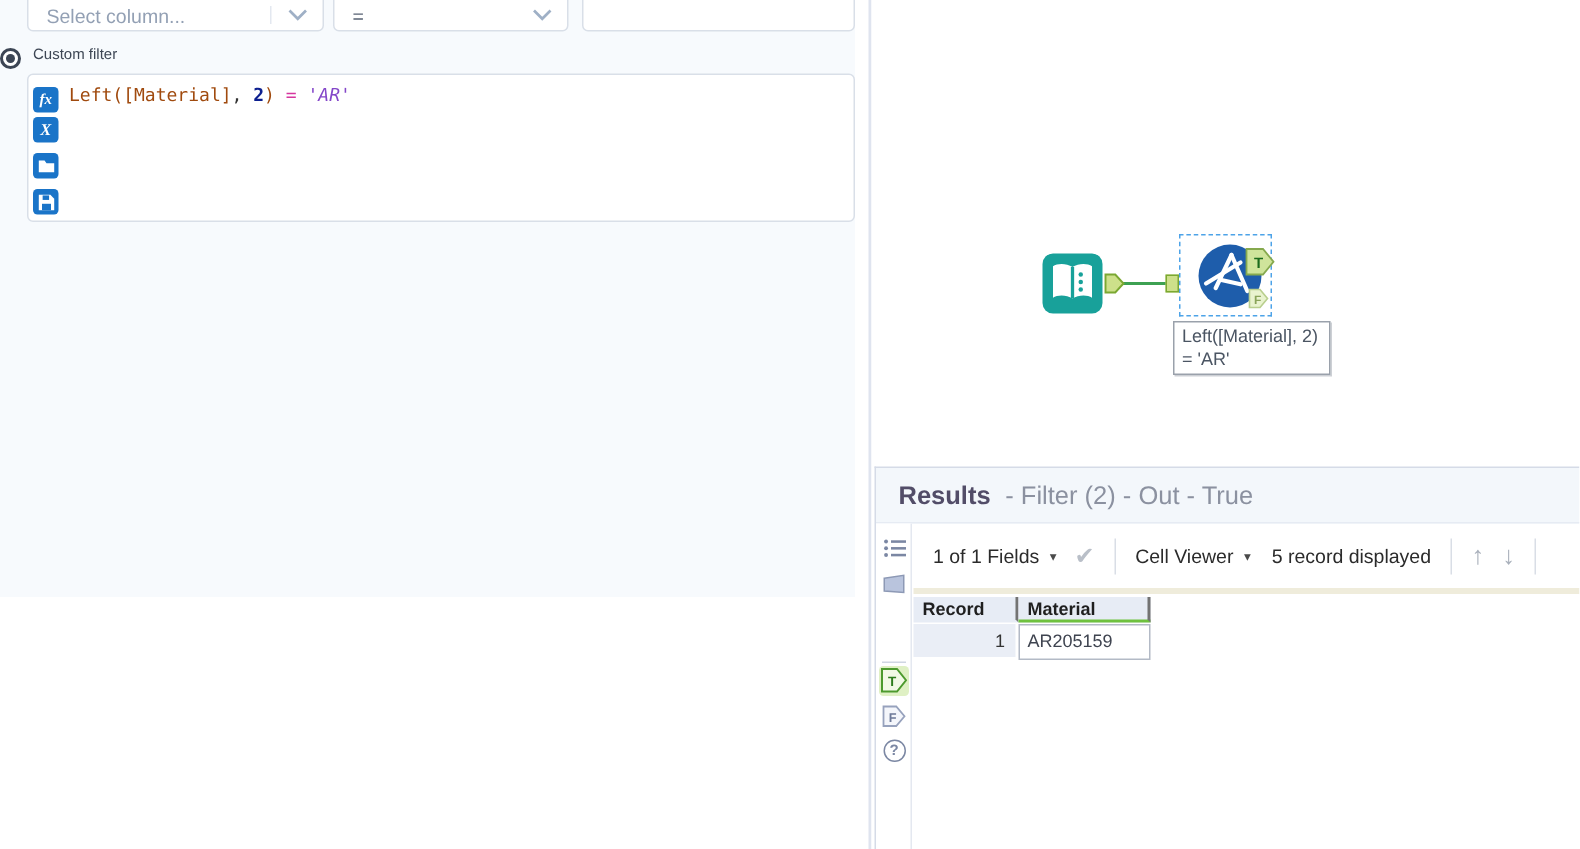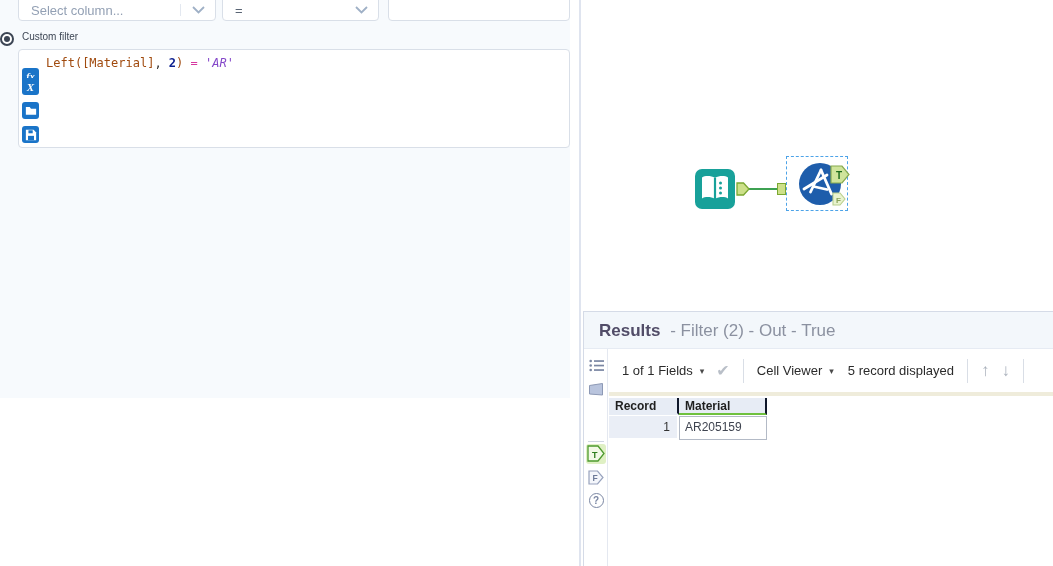--- a/index.html
+++ b/index.html
@@ -18,21 +18,21 @@
   .radio-row { position:absolute; left:0; top:31px; height:16px; }
   .radio-outer { position:absolute; left:0; top:1px; width:14px; height:14px; border-radius:50%;
                  border:2px solid #3c4554; background:#fff; }
   .radio-dot { position:absolute; left:2px; top:2px; width:6px; height:6px; border-radius:50%; background:#3c4554; }
   .radio-label { position:absolute; left:22px; top:0; font-size:10px; color:#3d4654; white-space:nowrap; }
 
   .formula-box { position:absolute; left:18px; top:49px; width:552px; height:99px;
                  background:#fff; border:1px solid #d9dfe8; border-radius:4px; }
   .icon-btn { position:absolute; left:3px; width:17px; height:17px; background:#1a74c8; border-radius:3px;
               color:#fff; display:flex; align-items:center; justify-content:center; }
-  .icon-btn.fx { top:18px; font:italic bold 10px "Liberation Serif", serif; }
+  .icon-btn.fx { top:8px; font:italic bold 10px "Liberation Serif", serif; }
   .icon-btn.xv { top:28px; font:italic bold 11px "Liberation Serif", serif; }
   .icon-btn.op { top:52px; }
   .icon-btn.sv { top:76px; }
   .formula-line { position:absolute; left:27px; top:6px; font:12px "DejaVu Sans Mono", monospace; white-space:pre; }
   .tk-fn, .tk-field, .tk-close { color:#a04a0e; }
   .tk-plain { color:#333; }
   .tk-num { color:#0c1f8f; font-weight:bold; }
   .tk-op { color:#d6369f; }
   .tk-str { color:#8447c9; font-style:italic; }
 
@@ -72,21 +72,21 @@
   .check { color:#b9bfc8; font-size:16px; margin-left:12px; }
   .tb-sep { width:1px; height:24px; background:#d9dee6; margin:0 13px; }
   .nav-arrow { color:#a9b0bb; font-size:17px; }
   .nav-arrow + .nav-arrow { margin-left:12px; }
 
   .cream-strip { position:absolute; left:25px; top:80px; right:0; height:4px; background:#efecdb; }
 
   .rtable { position:absolute; left:25px; top:86px; font-size:12px; }
   .trow { display:flex; }
   .th { background:#e7ecf5; font-weight:bold; color:#1f1f1f; height:17px; line-height:16px;
-        padding-left:6px; border-right:2px solid #0f172a; border-bottom:2px solid transparent; }
+        padding-left:6px; border-right:2px solid #737373; border-bottom:2px solid transparent; }
   .th.sel-col { border-bottom:2px solid #6fc13e; }
   .c-record { width:70px; }
   .c-material { width:88px; }
   .td-record { background:#eaeef6; color:#333; text-align:right; padding-right:7px; height:22px;
                line-height:22px; border-right:2px solid #fff; margin-top:1px; }
   .td-material { background:#fff; border:1px solid #b3bac6; color:#3f4450; padding-left:5px;
                  height:24px; line-height:20px; margin-top:1px; }
 </style>
 </head>
 <body>
@@ -179,20 +179,24 @@
   <svg class="abs" style="left:830px; top:165px;" width="20" height="19" viewBox="0 0 20 19">
     <path d="M1 1 H12 L19 9.5 L12 18 H1 Z" fill="#cfe49b" stroke="#86a94e" stroke-width="1.2"></path>
     <text x="6" y="13.5" font-size="10" font-weight="bold" fill="#1c6b1c" font-family="Liberation Sans, sans-serif">T</text>
   </svg>
 
   <svg class="abs" style="left:832px; top:192px;" width="14" height="14" viewBox="0 0 14 14">
     <path d="M1 1 H8 L13 7 L8 13 H1 Z" fill="#e9f3cf" stroke="#b9cf8e" stroke-width="1.1"></path>
     <text x="4" y="10.5" font-size="8" font-weight="bold" fill="#8aa45a" font-family="Liberation Sans, sans-serif">F</text>
   </svg>
 
+  <div class="annotation">
+    <div>Left([Material], 2)</div>
+    <div>= 'AR'</div>
+  </div>
 
   <div class="results">
 
     <div class="results-header">
       <span class="results-title">Results</span>
       <span class="results-subtitle">- Filter (2) - Out - True</span>
     </div>
 
     <div class="side-strip">
       <div class="strip-item" style="top:10px;">

